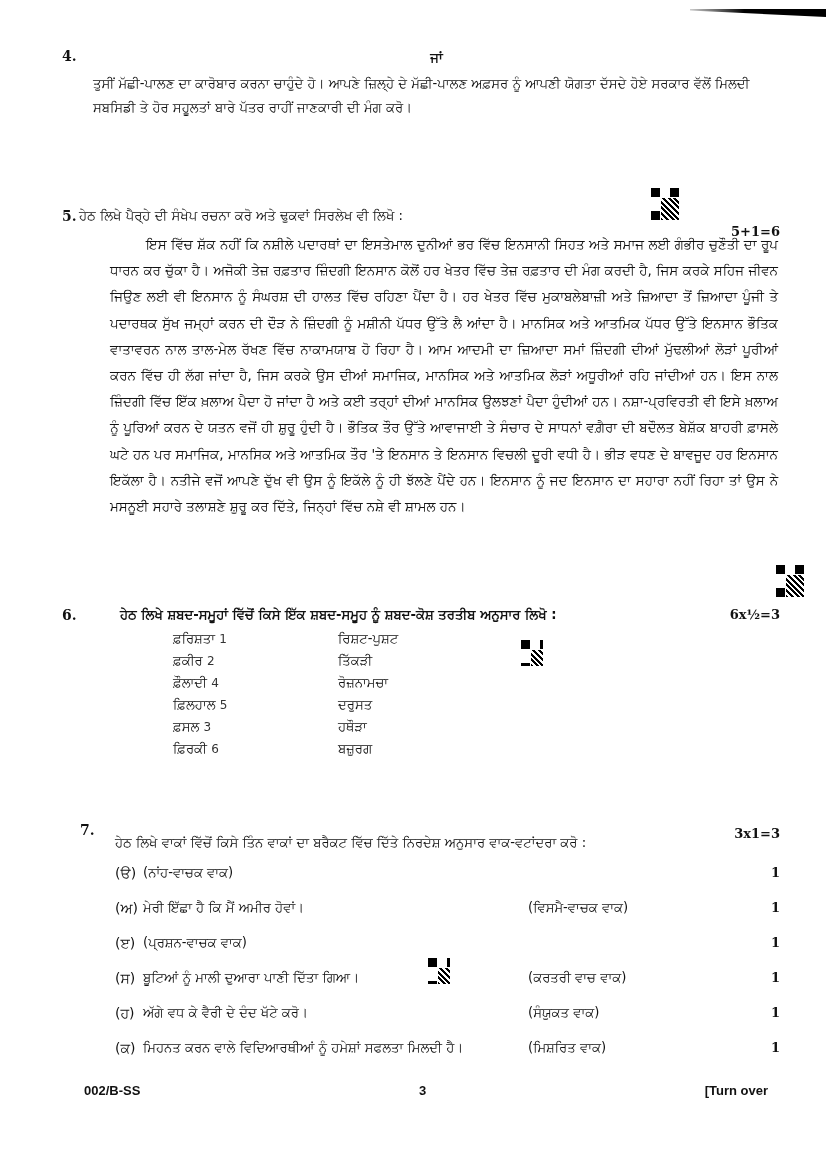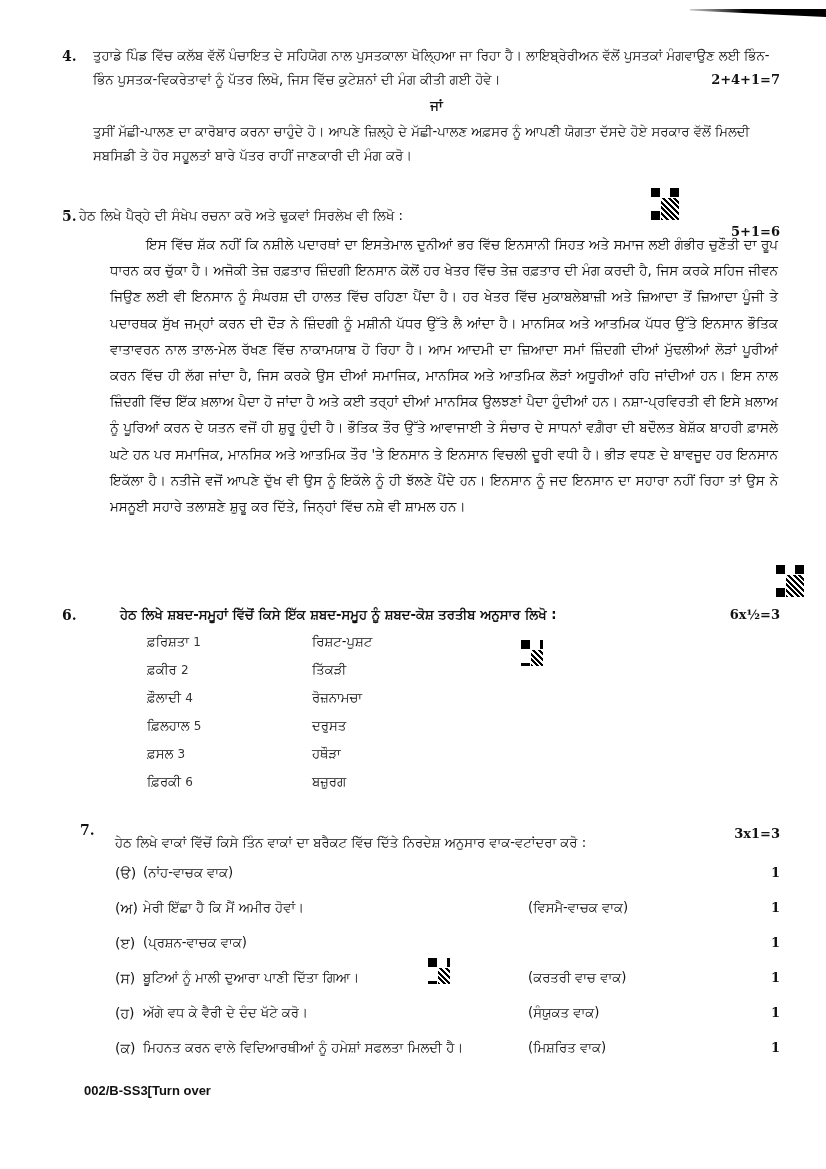--- a/index.html
+++ b/index.html
@@ -24,56 +24,52 @@
   .marks {
     position: absolute; right: 0; font-family: "DejaVu Serif", serif;
     font-weight: bold; font-size: 13px;
   }
   .center { text-align: center; font-weight: bold; margin: 2px 0; }
   .para {
     text-indent: 36px; text-align: justify; line-height: 26.2px;
     margin-left: 28px; margin-right: 2px; font-size: 13.4px;
   }
   .words { display: grid; grid-template-columns: 165px 165px; row-gap: 6px; margin-left: 87px; margin-top: 4px; }
-  .word { font-size: 13.2px; line-height: 22px; }
+  .word { font-size: 13.2px; line-height: 16px; margin-left: 26px; }
   .sent-row { display: flex; align-items: center; height: 35px; margin-left: 55px; }
   .sent-label { width: 28px; font-size: 14px; }
   .sent-text { width: 385px; font-size: 13.2px; }
   .sent-dir { width: 240px; font-size: 13.2px; }
   .sent-mark { flex: 1; text-align: right; font-family: "DejaVu Serif", serif; font-weight: bold; font-size: 13px; }
   .qr {
     position: absolute; width: 28px; height: 32px;
     background:
       linear-gradient(#000,#000) 0 0/9px 9px no-repeat,
       linear-gradient(#000,#000) 19px 0/9px 9px no-repeat,
       linear-gradient(#000,#000) 0 23px/9px 9px no-repeat,
       repeating-linear-gradient(45deg, #000 0 2px, #fff 2px 4px) 10px 10px/18px 22px no-repeat;
     background-color: #fff;
   }
   .qr.small { width: 22px; height: 26px; }
   .qr.margin { width: 36px; height: 36px; }
   .footer {
     position: absolute; top: 1083px; left: 84px; width: 684px;
-    display: flex; 
+    display: flex; justify-content: space-between;
     font-family: "Liberation Sans", sans-serif; font-weight: bold; font-size: 13px;
   }
   .tick { color: #333; font-size: 12px; }
 </style>
 </head>
 <body>
 
 <div class="scan-edge"></div>
 
 <div class="q" style="top:44px;">
   <span class="qnum">4.</span>
   <div class="qbody" style="margin-left:33px; margin-right:0;">
-    <div style="position:relative;">
-      <span>ਤੁਹਾਡੇ ਪਿੰਡ ਵਿੱਚ ਕਲੱਬ ਵੱਲੋਂ ਪੰਚਾਇਤ ਦੇ ਸਹਿਯੋਗ ਨਾਲ ਪੁਸਤਕਾਲਾ ਖੋਲ੍ਹਿਆ ਜਾ ਰਿਹਾ ਹੈ। ਲਾਇਬ੍ਰੇਰੀਅਨ ਵੱਲੋਂ ਪੁਸਤਕਾਂ ਮੰਗਵਾਉਣ ਲਈ ਭਿੰਨ-ਭਿੰਨ ਪੁਸਤਕ-ਵਿਕਰੇਤਾਵਾਂ ਨੂੰ ਪੱਤਰ ਲਿਖੋ, ਜਿਸ ਵਿੱਚ ਕੁਟੇਸ਼ਨਾਂ ਦੀ ਮੰਗ ਕੀਤੀ ਗਈ ਹੋਵੇ।</span>
-      <span class="marks" style="bottom:0;">2+4+1=7</span>
-    </div>
     <div class="center">ਜਾਂ</div>
     <div>ਤੁਸੀਂ ਮੱਛੀ-ਪਾਲਣ ਦਾ ਕਾਰੋਬਾਰ ਕਰਨਾ ਚਾਹੁੰਦੇ ਹੋ। ਆਪਣੇ ਜ਼ਿਲ੍ਹੇ ਦੇ ਮੱਛੀ-ਪਾਲਣ ਅਫ਼ਸਰ ਨੂੰ ਆਪਣੀ ਯੋਗਤਾ ਦੱਸਦੇ ਹੋਏ ਸਰਕਾਰ ਵੱਲੋਂ ਮਿਲਦੀ ਸਬਸਿਡੀ ਤੇ ਹੋਰ ਸਹੂਲਤਾਂ ਬਾਰੇ ਪੱਤਰ ਰਾਹੀਂ ਜਾਣਕਾਰੀ ਦੀ ਮੰਗ ਕਰੋ।</div>
   </div>
 </div>
 
 <div class="qr" style="left:651px; top:188px;"></div>
 <div class="q" style="top:204px;">
   <span class="qnum">5.</span>
   <div class="qbody" style="margin-left:19px;">
     <span>ਹੇਠ ਲਿਖੇ ਪੈਰ੍ਹੇ ਦੀ ਸੰਖੇਪ ਰਚਨਾ ਕਰੋ ਅਤੇ ਢੁਕਵਾਂ ਸਿਰਲੇਖ ਵੀ ਲਿਖੋ :</span>

